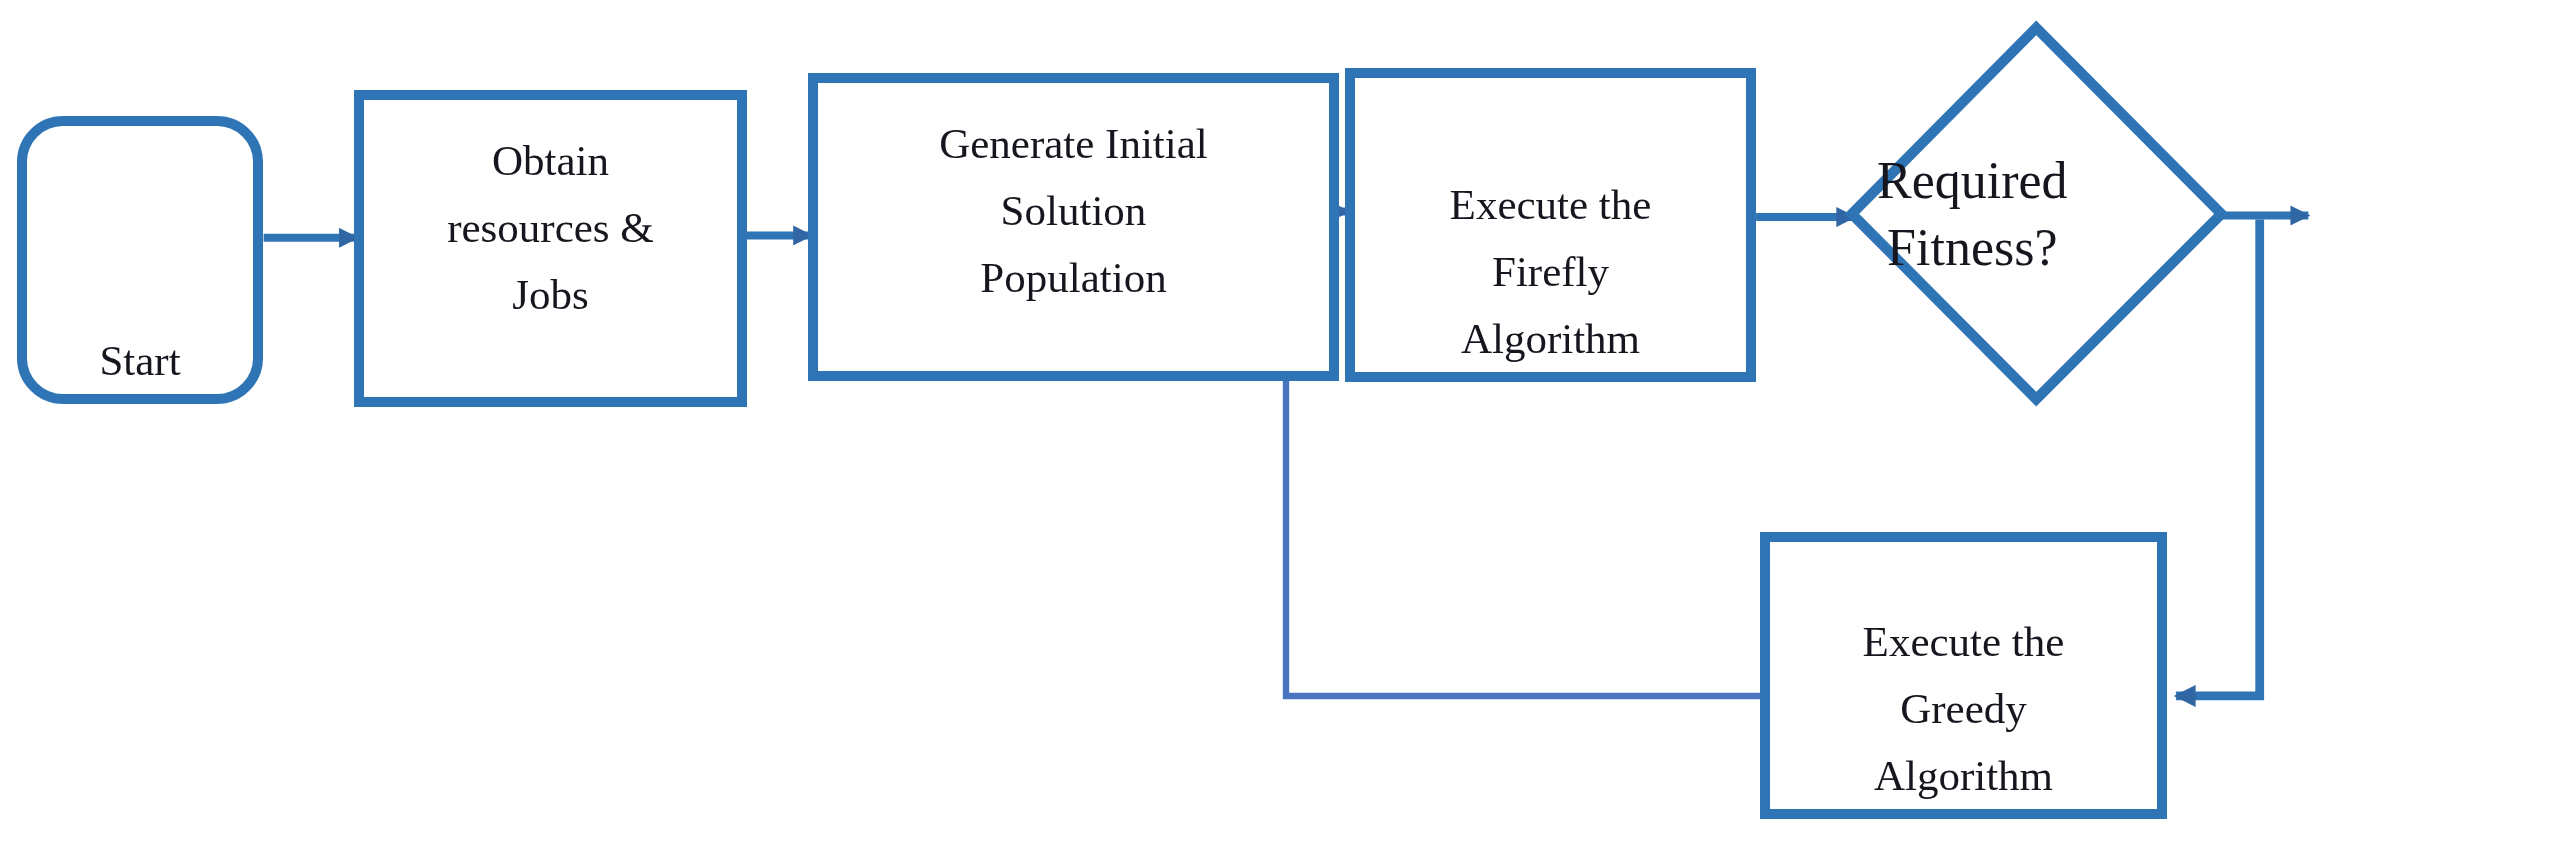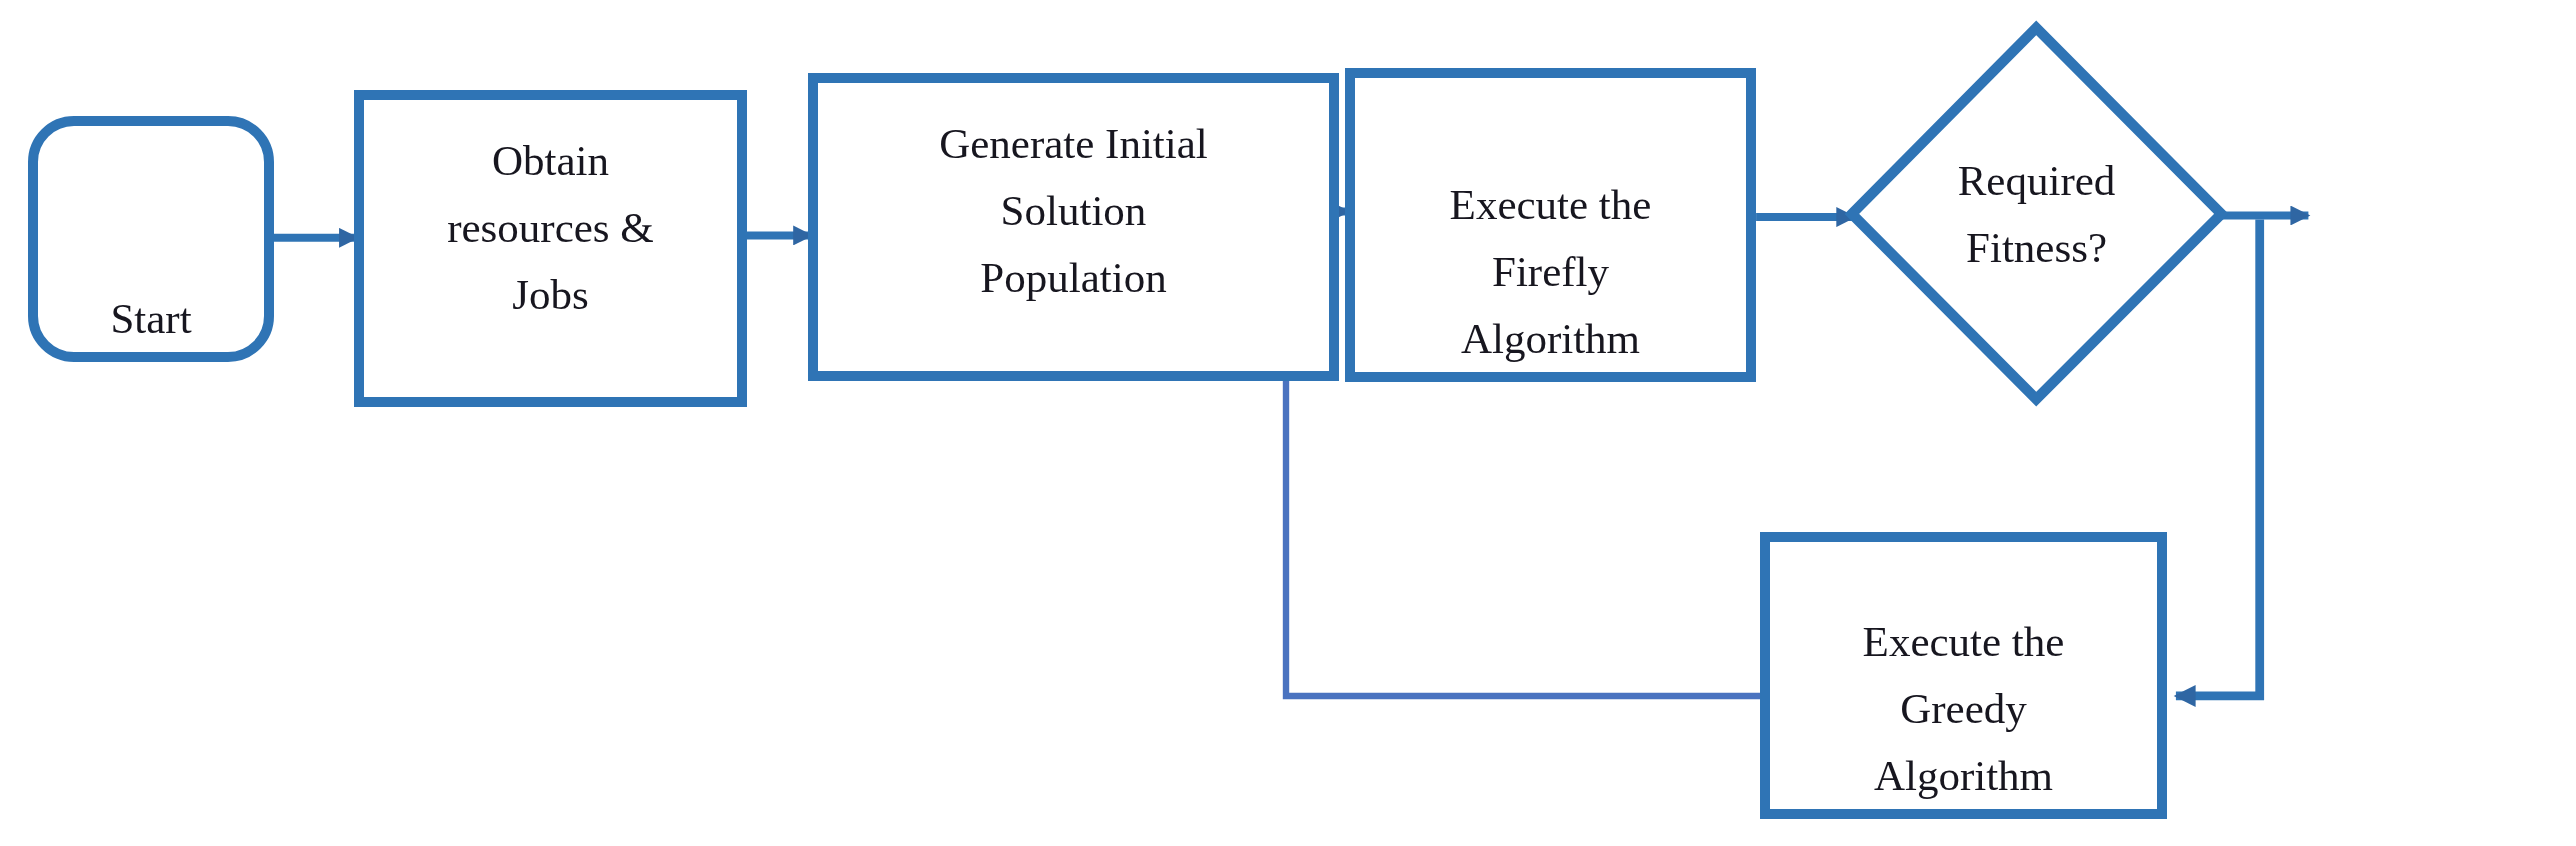--- a/index.html
+++ b/index.html
@@ -59,25 +59,24 @@
     border-radius: 46px;
   }
   .node.top-biased {
     align-items: flex-start;
     padding-top: 27px;
   }
   .diamond-label {
     position: absolute;
     display: flex;
     align-items: center;
-    justify-content: center;
     text-align: center;
     white-space: pre-line;
     color: var(--text, #17161f);
-    font-size: 43px;
+    font-size: 52px;
     line-height: 67px;
     background: transparent;
   }
 </style>
 </head>
 <body>
 
 <div class="canvas">
 
   <svg class="edge-layer" width="2576" height="846" viewBox="0 0 3227 1060" xmlns="http://www.w3.org/2000/svg">
@@ -96,21 +95,21 @@
     <line class="edge" x1="2200" y1="272" x2="2323" y2="272" marker-end="url(#ah-main)"></line>
     <line class="edge" x1="2783" y1="270" x2="2892" y2="270" marker-end="url(#ah-main)"></line>
 
     <polyline class="edge drop" points="2831,275 2831,872 2726,872" marker-end="url(#ah-main)"></polyline>
 
     <polyline class="edge loop" points="2205,872 1611,872 1611,278" marker-end="url(#ah-loop)"></polyline>
 
     <polygon class="diamond-shape" points="2320,268 2551,35 2783,268 2551,500"></polygon>
   </svg>
 
-  <div class="node rounded" style="left:28px; top:116px; width:246px; height:246px;">
+  <div class="node rounded" style="left:17px; top:116px; width:246px; height:288px;">
     <span>Start</span>
   </div>
 
   <div class="node top-biased" style="left:354px; top:90px; width:393px; height:317px;">
     <span>Obtain
 resources &amp;
 Jobs</span>
   </div>
 
   <div class="node top-biased" style="left:808px; top:73px; width:531px; height:308px;">

